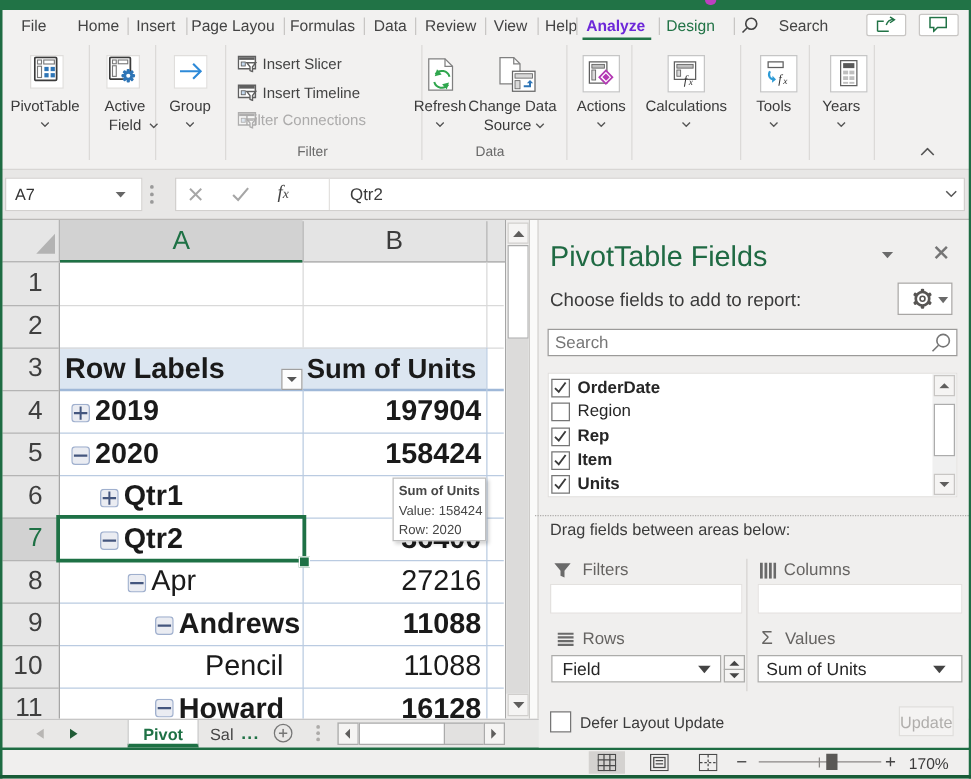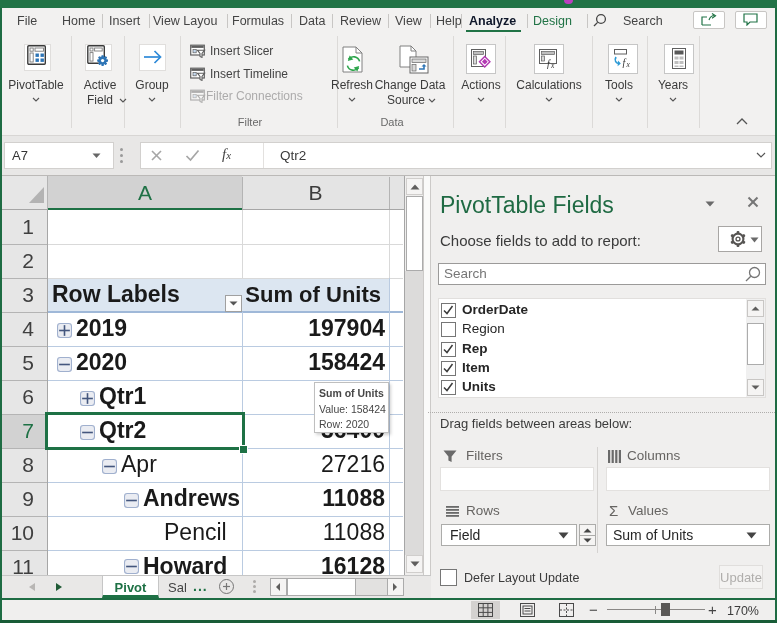--- a/index.html
+++ b/index.html
@@ -30,27 +30,27 @@
 <div class="abs" style="left:564px;top:0;width:9px;height:4px;background:#BC3FC0;border-radius:0 0 4px 4px;"></div>
 
 <div class="abs" style="left:0;top:8px;width:2px;height:615px;background:#1E6C43;z-index:50;"></div>
 <div class="abs" style="left:775px;top:8px;width:2px;height:615px;background:#1E6C43;z-index:50;"></div>
 <div class="abs" style="left:0;top:620px;width:777px;height:3px;background:#185C37;z-index:50;"></div>
 
 <div class="abs" style="left:0;top:8px;width:777px;height:24px;background:#F2F1F0;"></div>
 <div class="abs tab" style="left:17px;top:14px;">File</div>
 <div class="abs tab" style="left:62px;top:14px;">Home</div>
 <div class="abs tab" style="left:109px;top:14px;">Insert</div>
-<div class="abs tab" style="left:153px;top:14px;">View Layou</div>
+<div class="abs tab" style="left:153px;top:14px;">Page Layou</div>
 <div class="abs tab" style="left:232px;top:14px;">Formulas</div>
 <div class="abs tab" style="left:299px;top:14px;">Data</div>
 <div class="abs tab" style="left:340px;top:14px;">Review</div>
 <div class="abs tab" style="left:395px;top:14px;">View</div>
 <div class="abs tab" style="left:436px;top:14px;">Help</div>
-<div class="abs tab" style="left:469px;top:14px;color:#0f172a;font-weight:bold;text-align:center;">Analyze</div>
+<div class="abs tab" style="left:469px;top:14px;color:#6d28d9;font-weight:bold;text-align:center;">Analyze</div>
 <div class="abs" style="left:466px;top:30px;width:55px;height:3px;background:#217346;"></div>
 <div class="abs tab" style="left:533px;top:14px;color:#217346;">Design</div>
 
 <div class="sep" style="left:102px;top:14px;height:14px;"></div>
 <div class="sep" style="left:149px;top:14px;height:14px;"></div>
 <div class="sep" style="left:227px;top:14px;height:14px;"></div>
 <div class="sep" style="left:291px;top:14px;height:14px;"></div>
 <div class="sep" style="left:332px;top:14px;height:14px;"></div>
 <div class="sep" style="left:388px;top:14px;height:14px;"></div>
 <div class="sep" style="left:430px;top:14px;height:14px;"></div>
@@ -149,21 +149,21 @@
  <rect x="3" y="5.6" width="3.2" height="3.2" fill="#C5D9EE" stroke="#5f5f5f" stroke-width="0.7"></rect>
  <path d="M7.4 6.2 L14.6 6.2 L12 9.4 L12 13.4 L10 12.5 L10 9.4 Z" fill="#fff" stroke="#5f5f5f" stroke-width="1.1"></path>
 </svg>
 <div class="abs tab" style="left:210px;top:67px;font-size:12px;">Insert Timeline</div>
 <svg class="abs" style="left:190px;top:89px;" width="17" height="14" viewBox="0 0 17 14" opacity="0.45">
  <rect x="0.7" y="1.2" width="13.6" height="9.8" fill="#fff" stroke="#5f5f5f" stroke-width="1.2"></rect>
  <rect x="1.3" y="1.8" width="12.4" height="2.1" fill="#5f5f5f"></rect>
  <rect x="3" y="5.6" width="3.2" height="3.2" fill="#C5D9EE" stroke="#5f5f5f" stroke-width="0.7"></rect>
  <path d="M7.4 6.2 L14.6 6.2 L12 9.4 L12 13.4 L10 12.5 L10 9.4 Z" fill="#fff" stroke="#5f5f5f" stroke-width="1.1"></path>
 </svg>
-<div class="abs tab" style="left:206px;top:89px;font-size:12px;color:#ACABAB;">Filter Connections</div>
+<div class="abs tab" style="left:196px;top:89px;font-size:12px;color:#ACABAB;">Filter Connections</div>
 <div class="glabel" style="left:210px;top:116px;width:80px;">Filter</div>
 
 <svg class="abs" style="left:339px;top:46px;" width="28" height="32" viewBox="0 0 28 32">
  <path d="M4 1 L17 1 L23 7 L23 26 L4 26 Z" fill="#fff" stroke="#808080"></path>
  <path d="M17 1 L17 7 L23 7" fill="none" stroke="#808080"></path>
  <g stroke="#2FA64D" fill="none" stroke-width="1.6">
   <path d="M20.6 15.4 A6.4 6.4 0 0 0 9.4 13.2"></path>
   <path d="M8.4 19.6 A6.4 6.4 0 0 0 19.6 21.8"></path>
  </g>
  <path d="M10.6 9.4 L8.8 15 L14.3 13.6 Z" fill="#2FA64D"></path>

